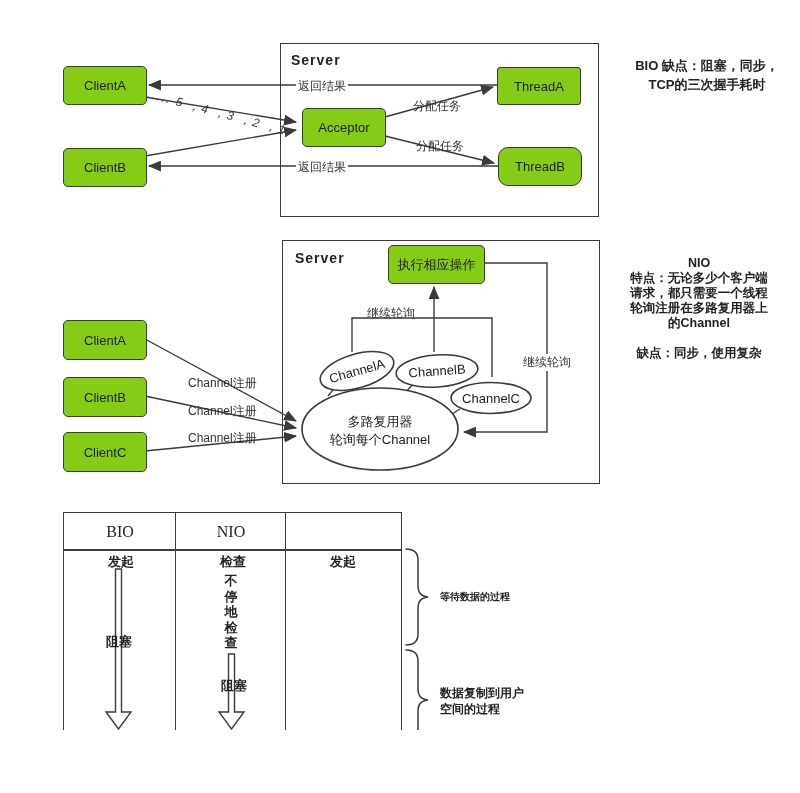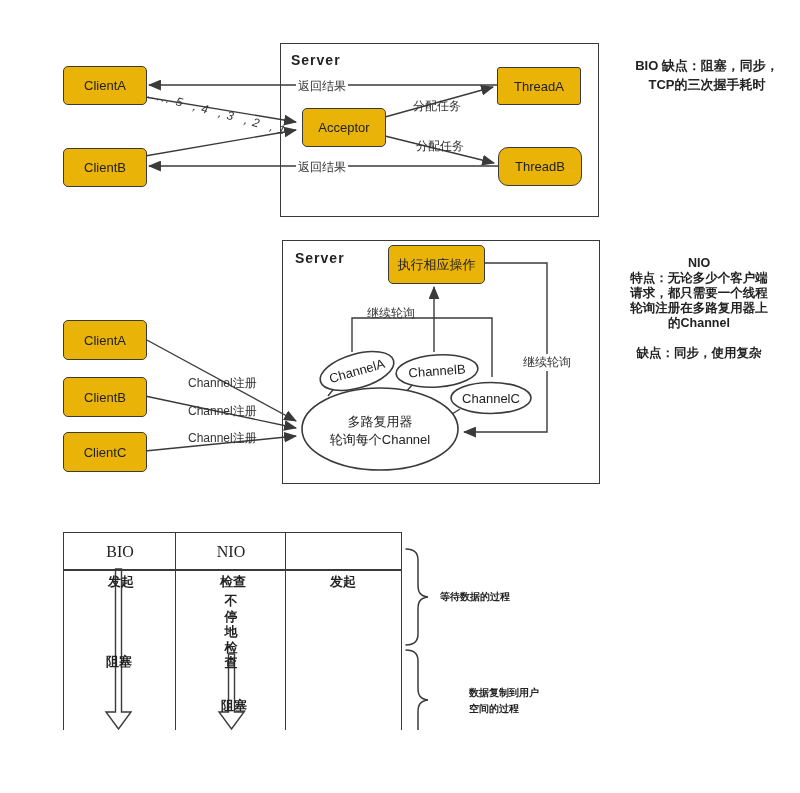--- a/index.html
+++ b/index.html
@@ -1,27 +1,27 @@
 <!DOCTYPE html>
 <html><head>
 <meta charset="utf-8">
 <style>
   html,body{margin:0;padding:0;background:#fff;}
   .stage{position:relative;width:800px;height:730px;background:#fff;
          font-family:"Liberation Sans","DejaVu Sans",sans-serif;color:#222;overflow:hidden;}
   svg.wires{position:absolute;left:0;top:0;z-index:1;}
-  .box{position:absolute;z-index:2;background:#eab308;border:1.8px solid #3a3a3a;border-radius:5px;
+  .box{position:absolute;z-index:2;background:#84cc16;border:1.8px solid #3a3a3a;border-radius:5px;
        display:flex;align-items:center;justify-content:center;font-size:13px;color:#222;text-align:center;}
   .frame{position:absolute;z-index:2;background:transparent;border:1.5px solid #3a3a3a;}
   .frame-label{position:absolute;font-weight:bold;font-size:14px;letter-spacing:1px;color:#222;}
   .lbl{position:absolute;z-index:3;font-size:12px;color:#333;white-space:nowrap;}
   .lbl-bg{background:#fff;padding:0 2px;}
   .note{position:absolute;z-index:2;font-weight:bold;color:#222;text-align:center;white-space:pre-line;}
   .ellipse-text{position:absolute;z-index:3;font-size:13px;color:#222;white-space:pre-line;text-align:center;}
-  .tbl{position:absolute;z-index:2;border:1.8px solid #3a3a3a;background:transparent;margin-top:20px;}
+  .tbl{position:absolute;z-index:2;border:1.8px solid #3a3a3a;background:transparent;}
   .tbl-h{position:absolute;top:0;height:37px;line-height:37px;text-align:center;
          font-family:"Liberation Serif","DejaVu Serif",serif;font-size:16px;color:#222;}
   .tbl-hsep{position:absolute;left:0;right:0;top:36px;height:1.8px;background:#3a3a3a;}
   .tbl-v{position:absolute;top:0;bottom:0;width:1.8px;background:#3a3a3a;}
   .cell{position:absolute;z-index:3;font-size:13px;font-weight:bold;color:#222;
         white-space:pre-line;text-align:center;transform:translateX(-50%);line-height:15.5px;}
   .seq{transform:rotate(15deg);transform-origin:0 0;font-style:italic;letter-spacing:1.5px;}
 </style>
 </head>
 <body>
@@ -136,16 +136,16 @@
 检
 查</div>
     <div class="cell" style="left:55px;top:121px;">阻塞</div>
     <div class="cell" style="left:170px;top:165px;">阻塞</div>
     <div class="cell" style="left:55px;top:225px;">完成</div>
     <div class="cell" style="left:169px;top:225px;">完成</div>
     <div class="cell" style="left:278px;top:225px;">通知</div>
   </div>
 
   <div class="note" style="left:440px;top:589px;font-size:10px;line-height:16px;text-align:left;">等待数据的过程</div>
-  <div class="note" style="left:440px;top:685px;font-size:10px;line-height:16px;text-align:left;margin-left:29px;">数据复制到用户
+  <div class="note" style="left:440px;top:685px;font-size:12px;line-height:16px;text-align:left;">数据复制到用户
 空间的过程</div>
 
 </div>
 
 </body></html>

